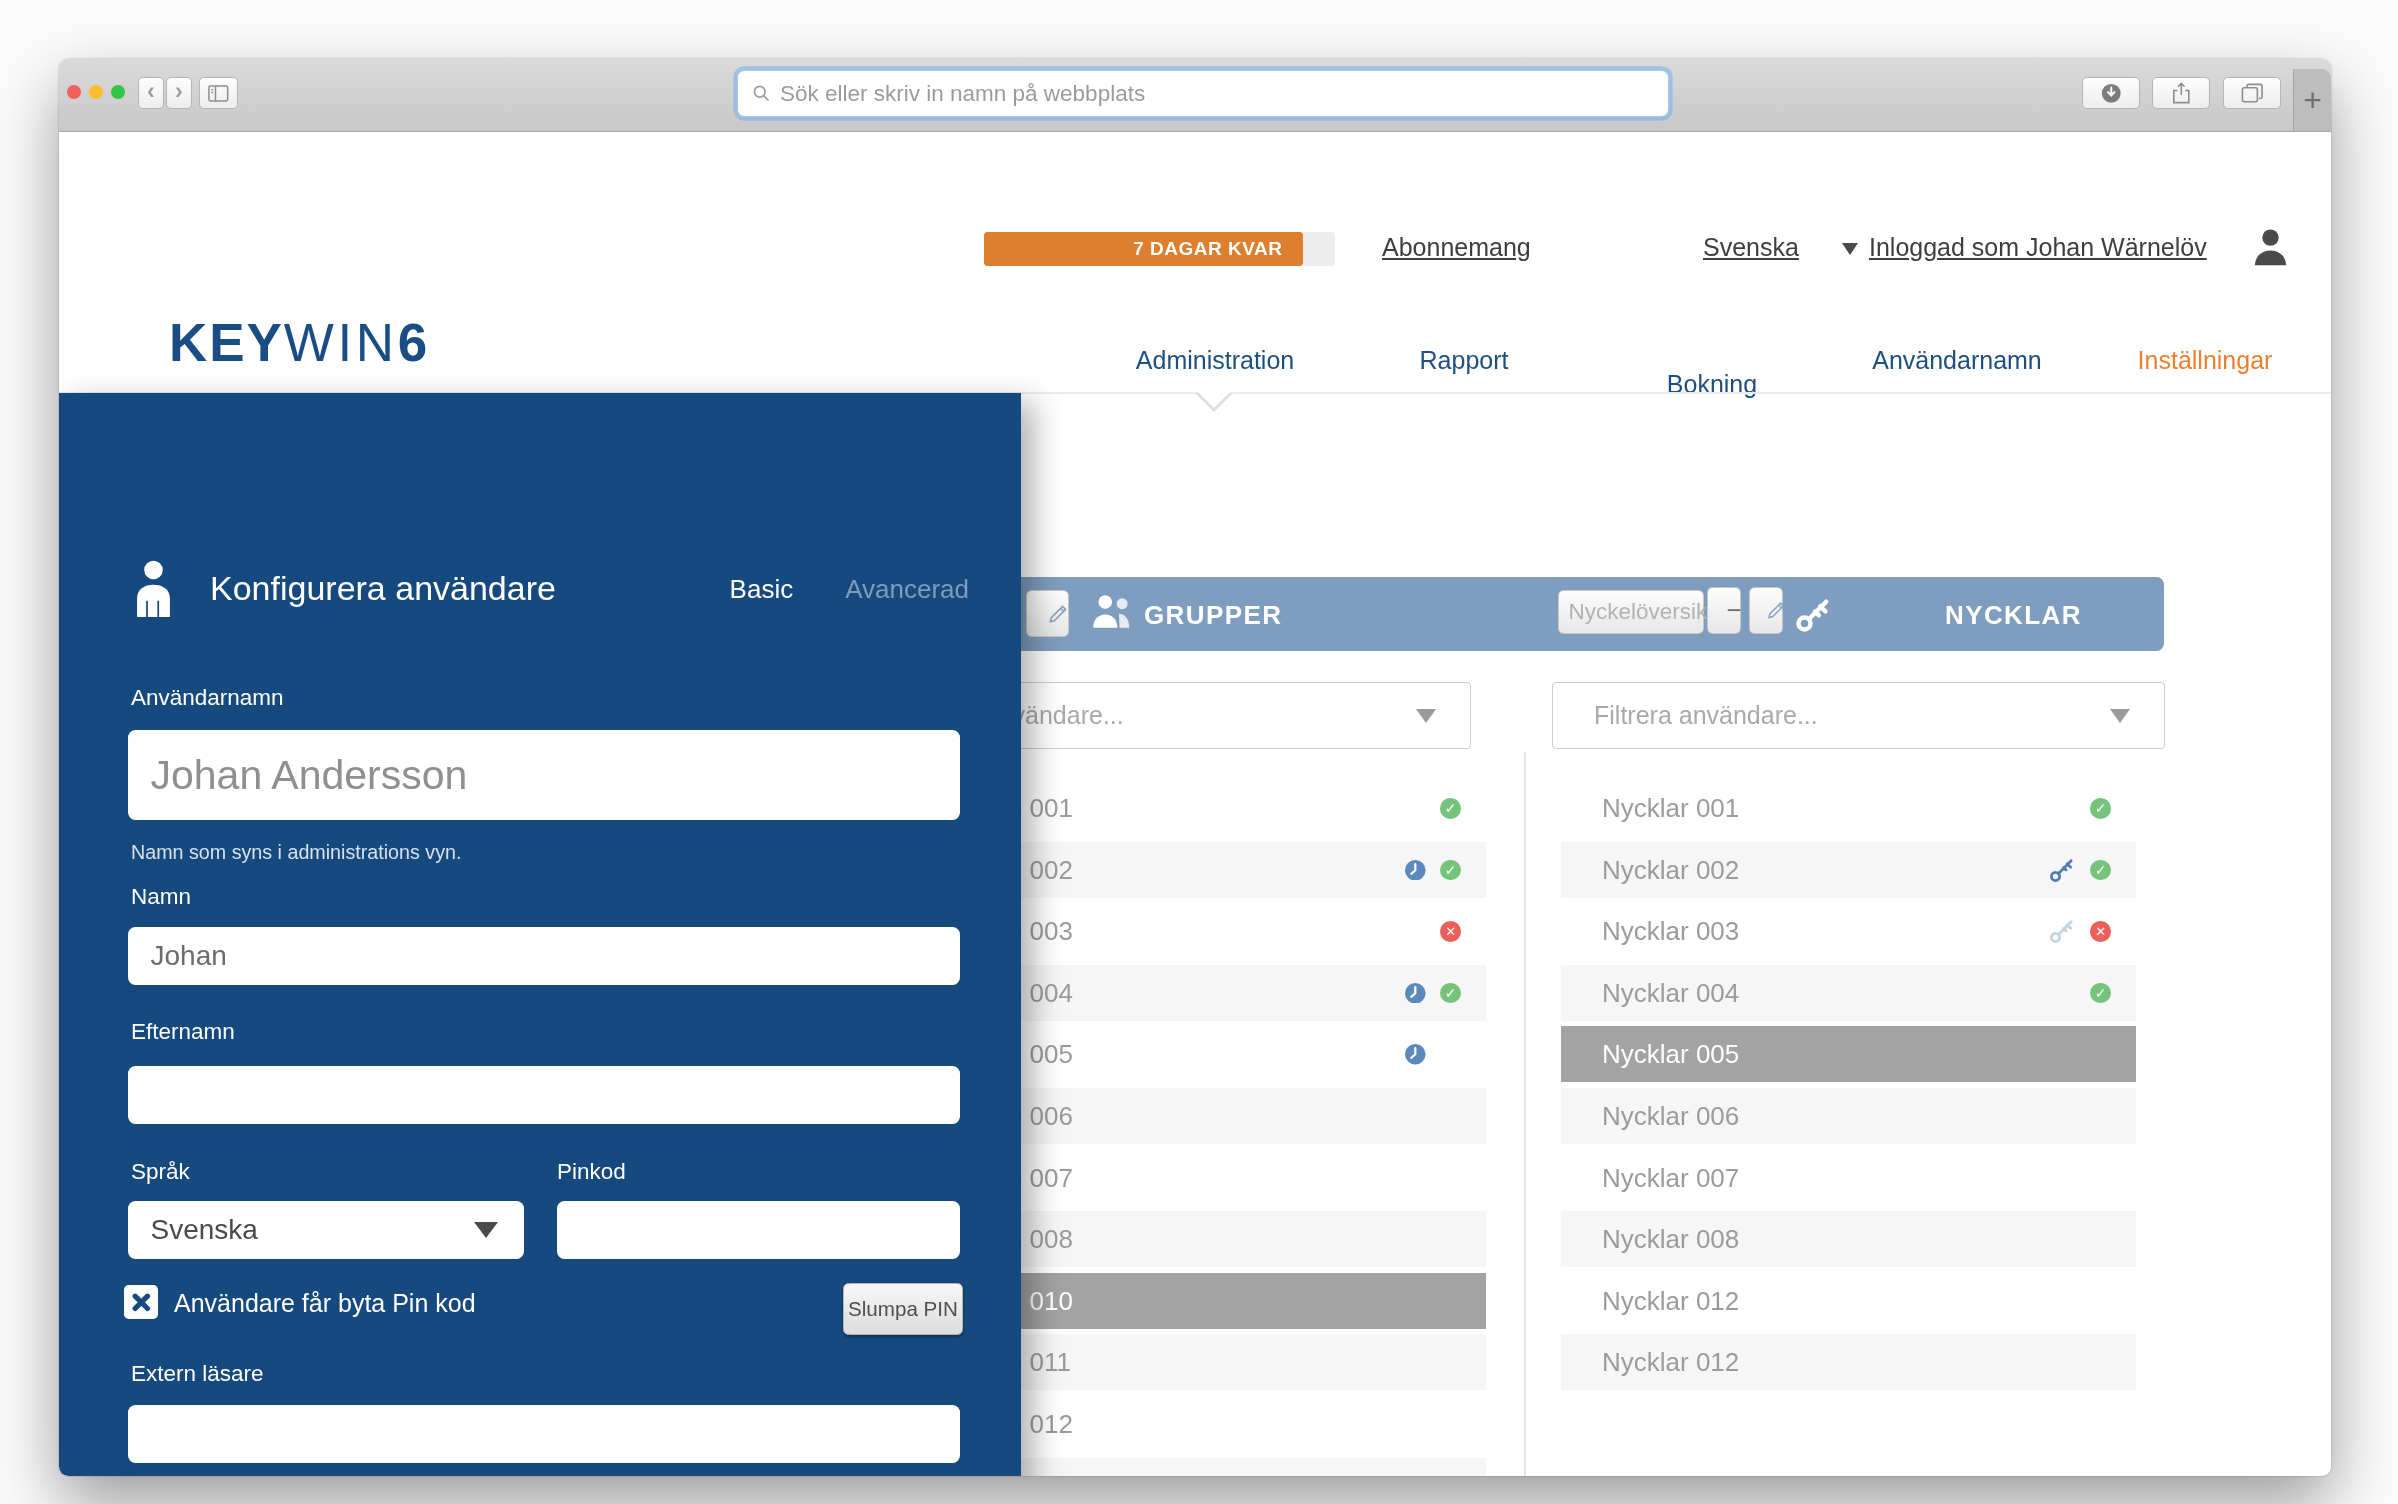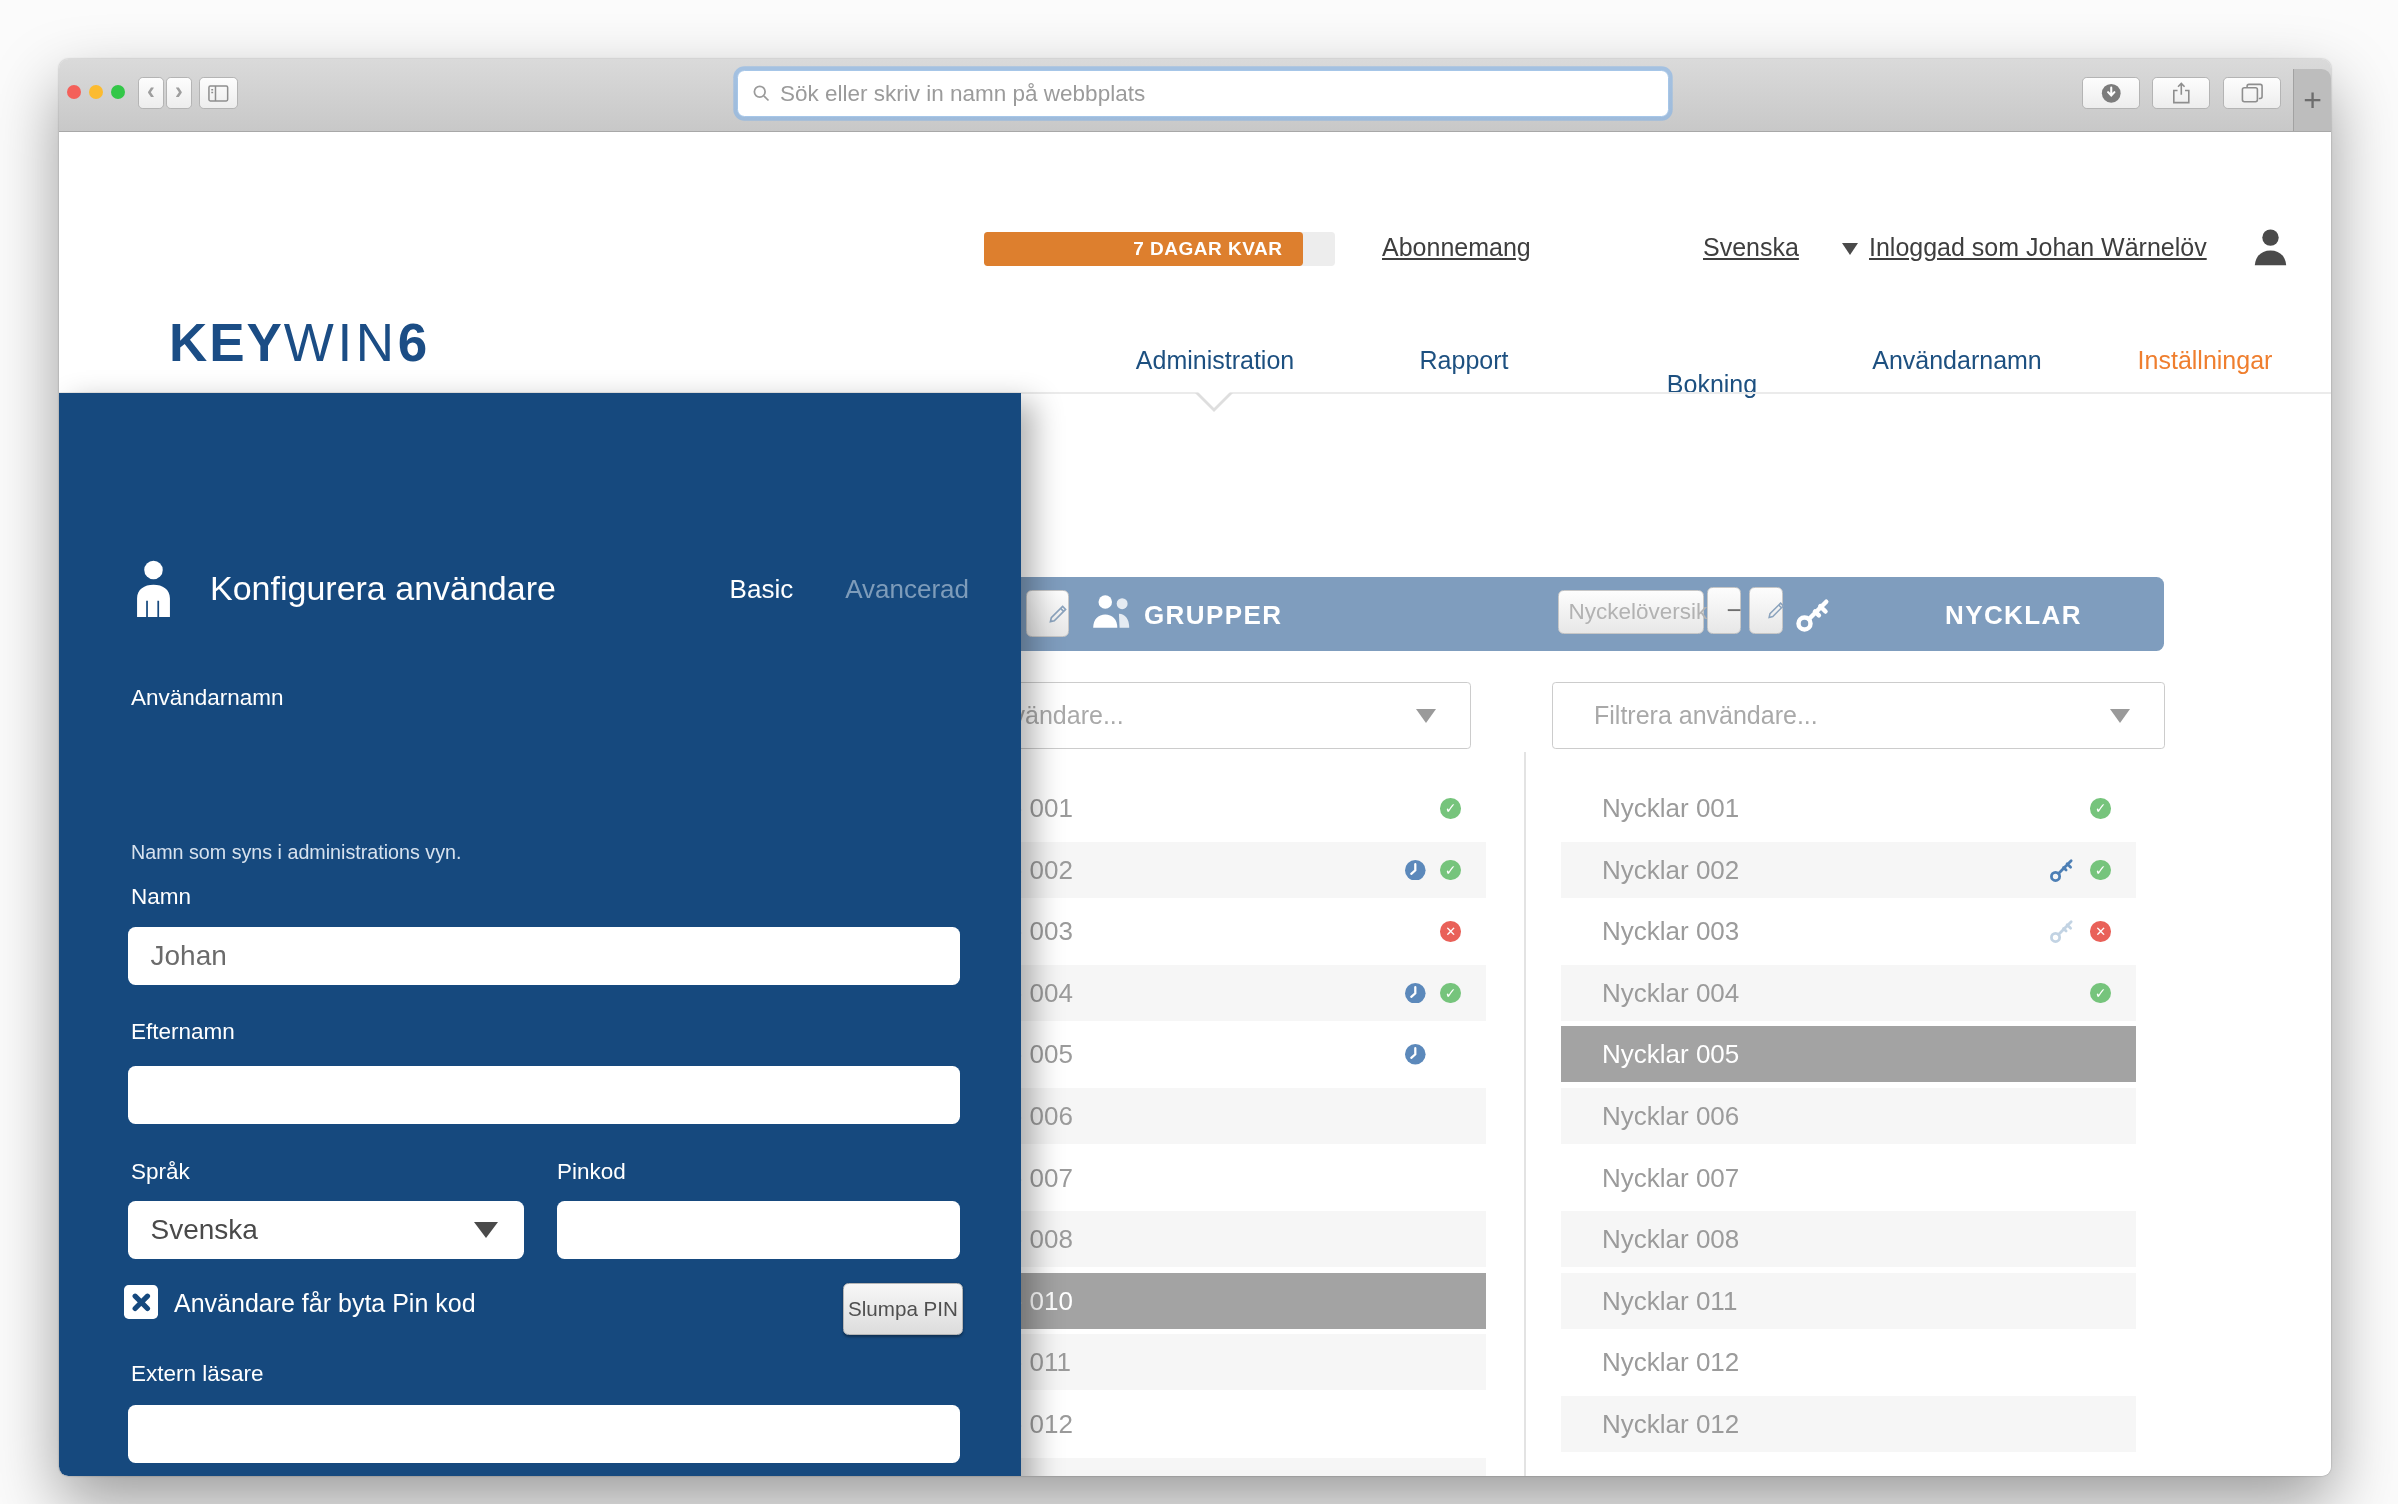--- a/index.html
+++ b/index.html
@@ -262,39 +262,41 @@
             <svg viewBox="0 0 26 26" fill="none" stroke="currentColor" stroke-width="2.6" stroke-linecap="round">
               <circle cx="7" cy="19" r="3.8"></circle>
               <path d="M9.8 16.2L21.5 4.5M17.8 7.2l3.2 3.2M14.4 10.6l2.4 2.4"></path>
             </svg>
           </span><span class="st cross ic1">✕</span></div>
         <div class="row alt"><span>Nycklar 004</span><span class="st check ic1">✓</span></div>
         <div class="row selected"><span>Nycklar 005</span></div>
         <div class="row alt"><span>Nycklar 006</span></div>
         <div class="row"><span>Nycklar 007</span></div>
         <div class="row alt"><span>Nycklar 008</span></div>
-        <div class="row alt"><span>Nycklar 011</span></div>
         <div class="row"><span>Nycklar 012</span></div>
         <div class="row alt"><span>Nycklar 012</span></div>
       </div>
 
     <div class="modal">
       <span style="position:absolute;left:71px;top:167px;">
         <svg width="47" height="58" viewBox="0 0 24 30" fill="#fff">
             <circle cx="12" cy="5.2" r="4.8"></circle>
             <path d="M3.5 29.5V19.8c0-4.6 3.8-7 8.5-7s8.5 2.4 8.5 7v9.7h-5.6v-8.4h-.9v8.4H9.1v-8.4h-.9v8.4z"></path>
           </svg>
       </span>
       <div class="m-title">Konfigurera användare</div>
       <div class="m-tabs">
         <span class="m-tab on">Basic</span>
         <span class="m-tab off">Avancerad</span>
       </div>
 
       <span class="m-label" style="left:72px;top:292px;">Användarnamn</span>
+      <div class="m-input" style="top:337px;height:90px;font-size:41px;color:#8f8f8f;">
+        <span>Johan Andersson</span>
+      </div>
       <span class="m-help" style="top:448px;">Namn som syns i administrations vyn.</span>
 
       <span class="m-label" style="left:72px;top:491px;">Namn</span>
       <div class="m-input" style="top:534px;height:58px;font-size:28px;color:#6b6b6b;">
         <span>Johan</span>
       </div>
 
       <span class="m-label" style="left:72px;top:626px;">Efternamn</span>
       <div class="m-input" style="top:673px;height:58px;font-size:28px;color:#6b6b6b;">
         <span></span>

